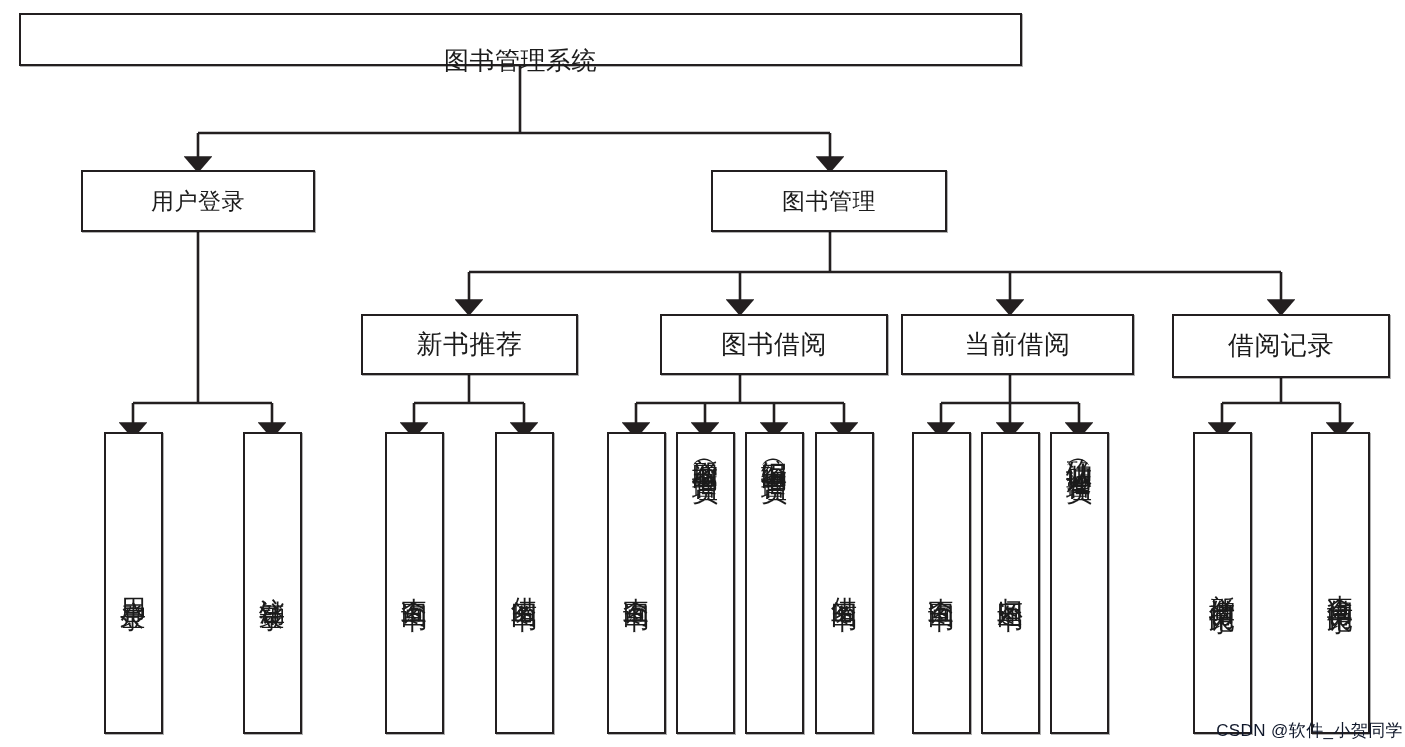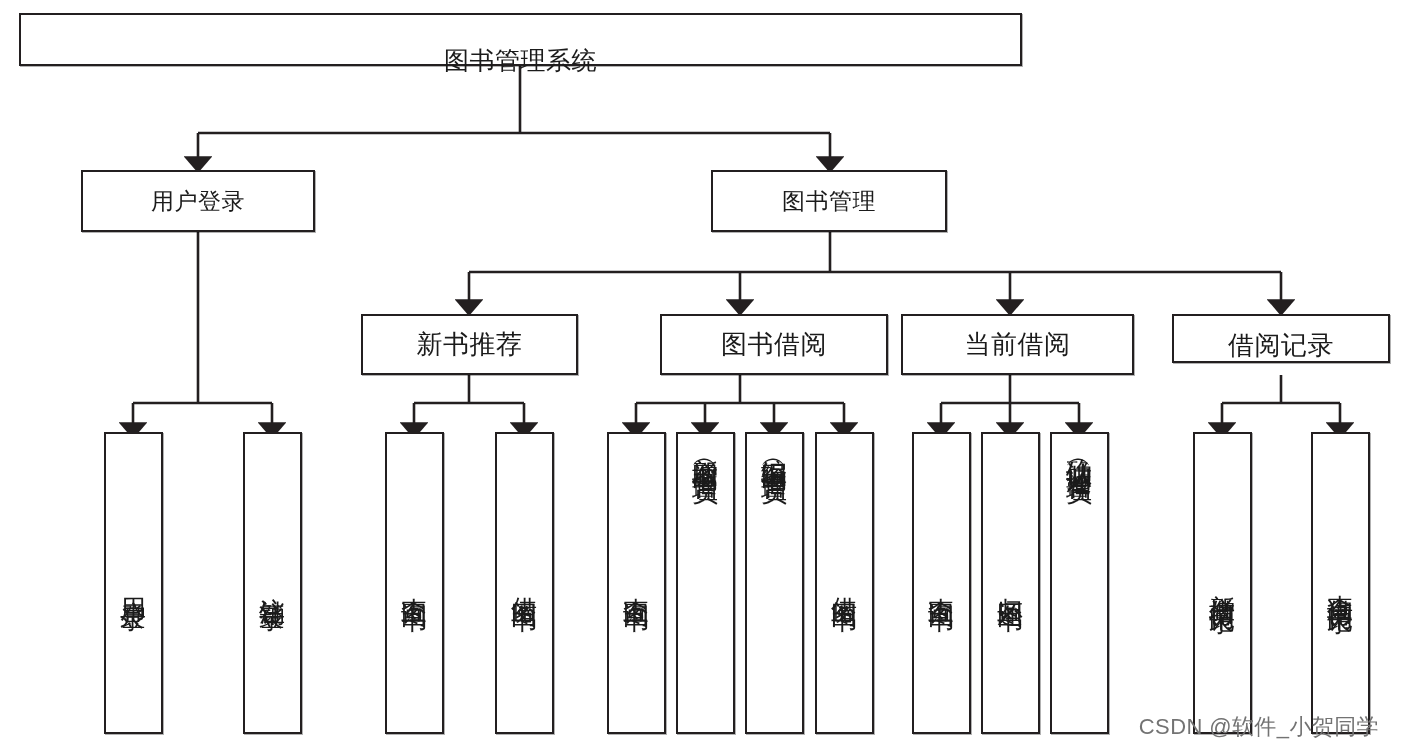--- a/index.html
+++ b/index.html
@@ -64,24 +64,24 @@
     height: auto;
     max-height: 292px;
   }
   .node.leaf.leaf-center {
     align-items: center;
     padding-top: 0;
   }
 
   #watermark {
     position: absolute;
-    right: 26px;
+    right: 2px;
     bottom: 5px;
-    font-size: 22px;
-    color: #737373;
+    font-size: 17px;
+    color: #0f172a;
     white-space: nowrap;
     letter-spacing: 0.4px;
   }
 </style>
 </head>
 <body>
 
 <div id="diagram-root">
 
   <svg id="edge-layer" viewBox="0 0 1405 747" width="1405" height="747" xmlns="http://www.w3.org/2000/svg">
@@ -147,21 +147,21 @@
 
   <div class="node level-2" style="left:361px; top:314px; width:217px; height:61px;">
     <span class="node-label">新书推荐</span>
   </div>
   <div class="node level-2" style="left:632px; top:314px; width:228px; height:61px;margin-left:28px;">
     <span class="node-label">图书借阅</span>
   </div>
   <div class="node level-2" style="left:901px; top:314px; width:233px; height:61px;">
     <span class="node-label">当前借阅</span>
   </div>
-  <div class="node level-2" style="left:1172px; top:314px; width:218px; height:49px;align-items:flex-end;">
+  <div class="node level-2" style="left:1172px; top:314px; width:218px; height:64px;">
     <span class="node-label">借阅记录</span>
   </div>
 
   <div class="node leaf leaf-center" style="left:104px; top:432px; width:59px; height:302px;">
     <span class="node-label">用户登录</span>
   </div>
   <div class="node leaf leaf-center" style="left:243px; top:432px; width:59px; height:302px;">
     <span class="node-label">注销登录</span>
   </div>
 

